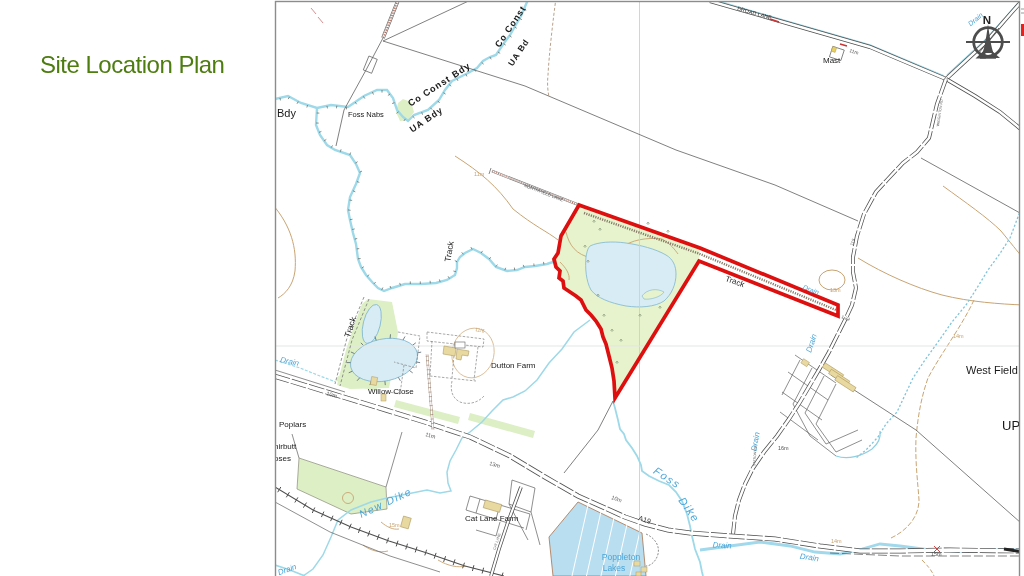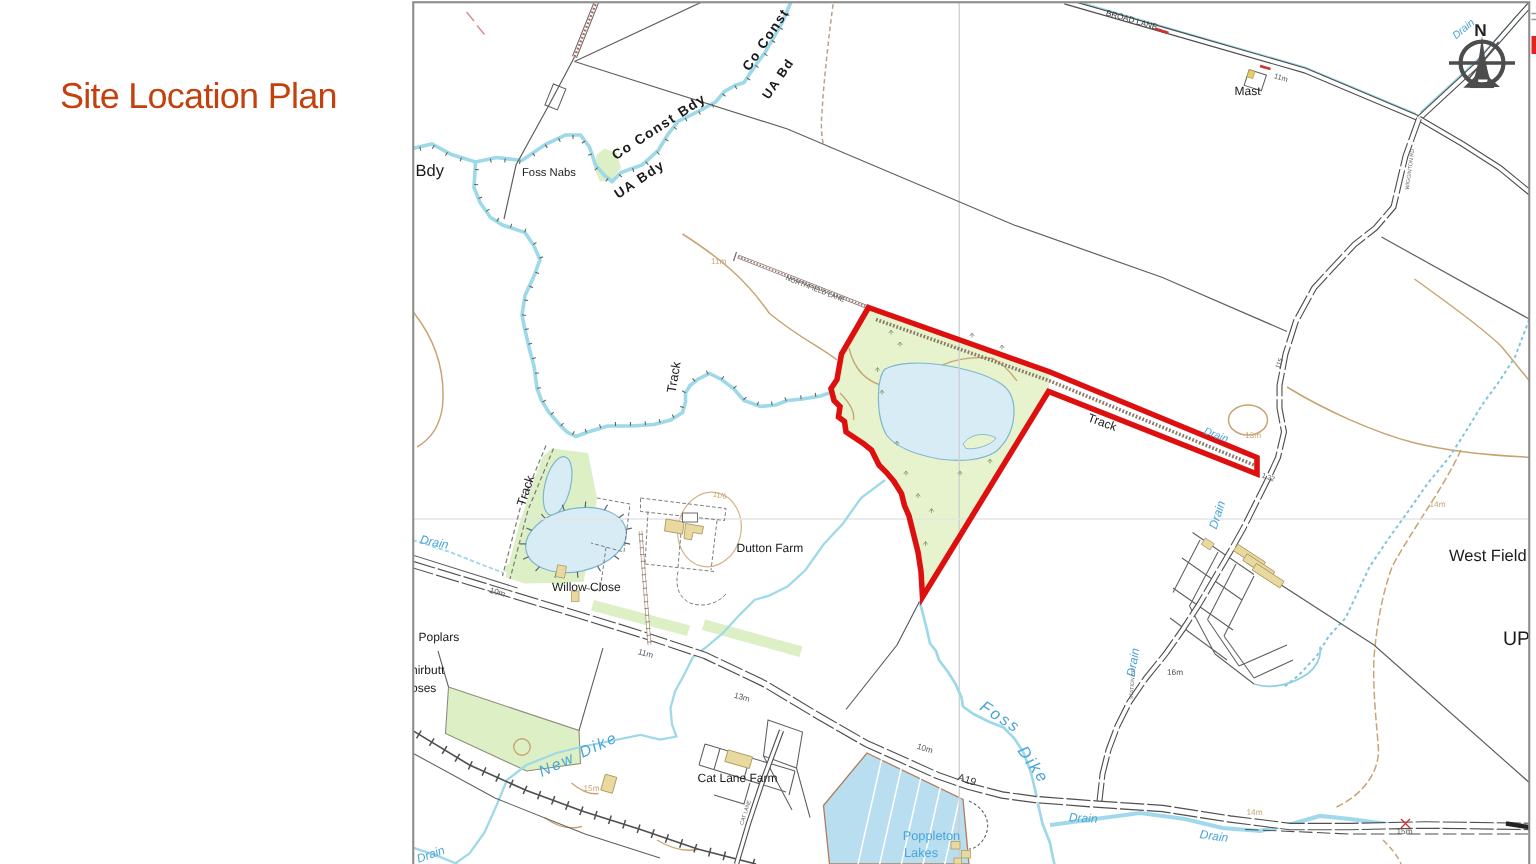--- a/index.html
+++ b/index.html
@@ -1,15 +1,15 @@
 <!DOCTYPE html>
 <html><head><meta charset="utf-8">
 <style>
 html,body{margin:0;padding:0;background:#ffffff;width:1024px;height:576px;overflow:hidden}
-#title{position:absolute;left:40px;top:52.5px;font-family:"Liberation Sans",sans-serif;font-size:24px;letter-spacing:-0.5px;color:#c2410c;line-height:1;}
+#title{position:absolute;left:40px;top:52.5px;font-family:"Liberation Sans",sans-serif;font-size:24px;letter-spacing:-0.5px;color:#4d7c0f;line-height:1;}
 svg{position:absolute;left:0;top:0}
 </style></head>
 <body>
 <svg width="1024" height="576" viewBox="0 0 1024 576" xmlns="http://www.w3.org/2000/svg">
     <defs>
       <clipPath id="mp">
         <rect x="276" y="2" width="743.5" height="574"></rect>
       </clipPath>
     </defs>
     <g clip-path="url(#mp)">

